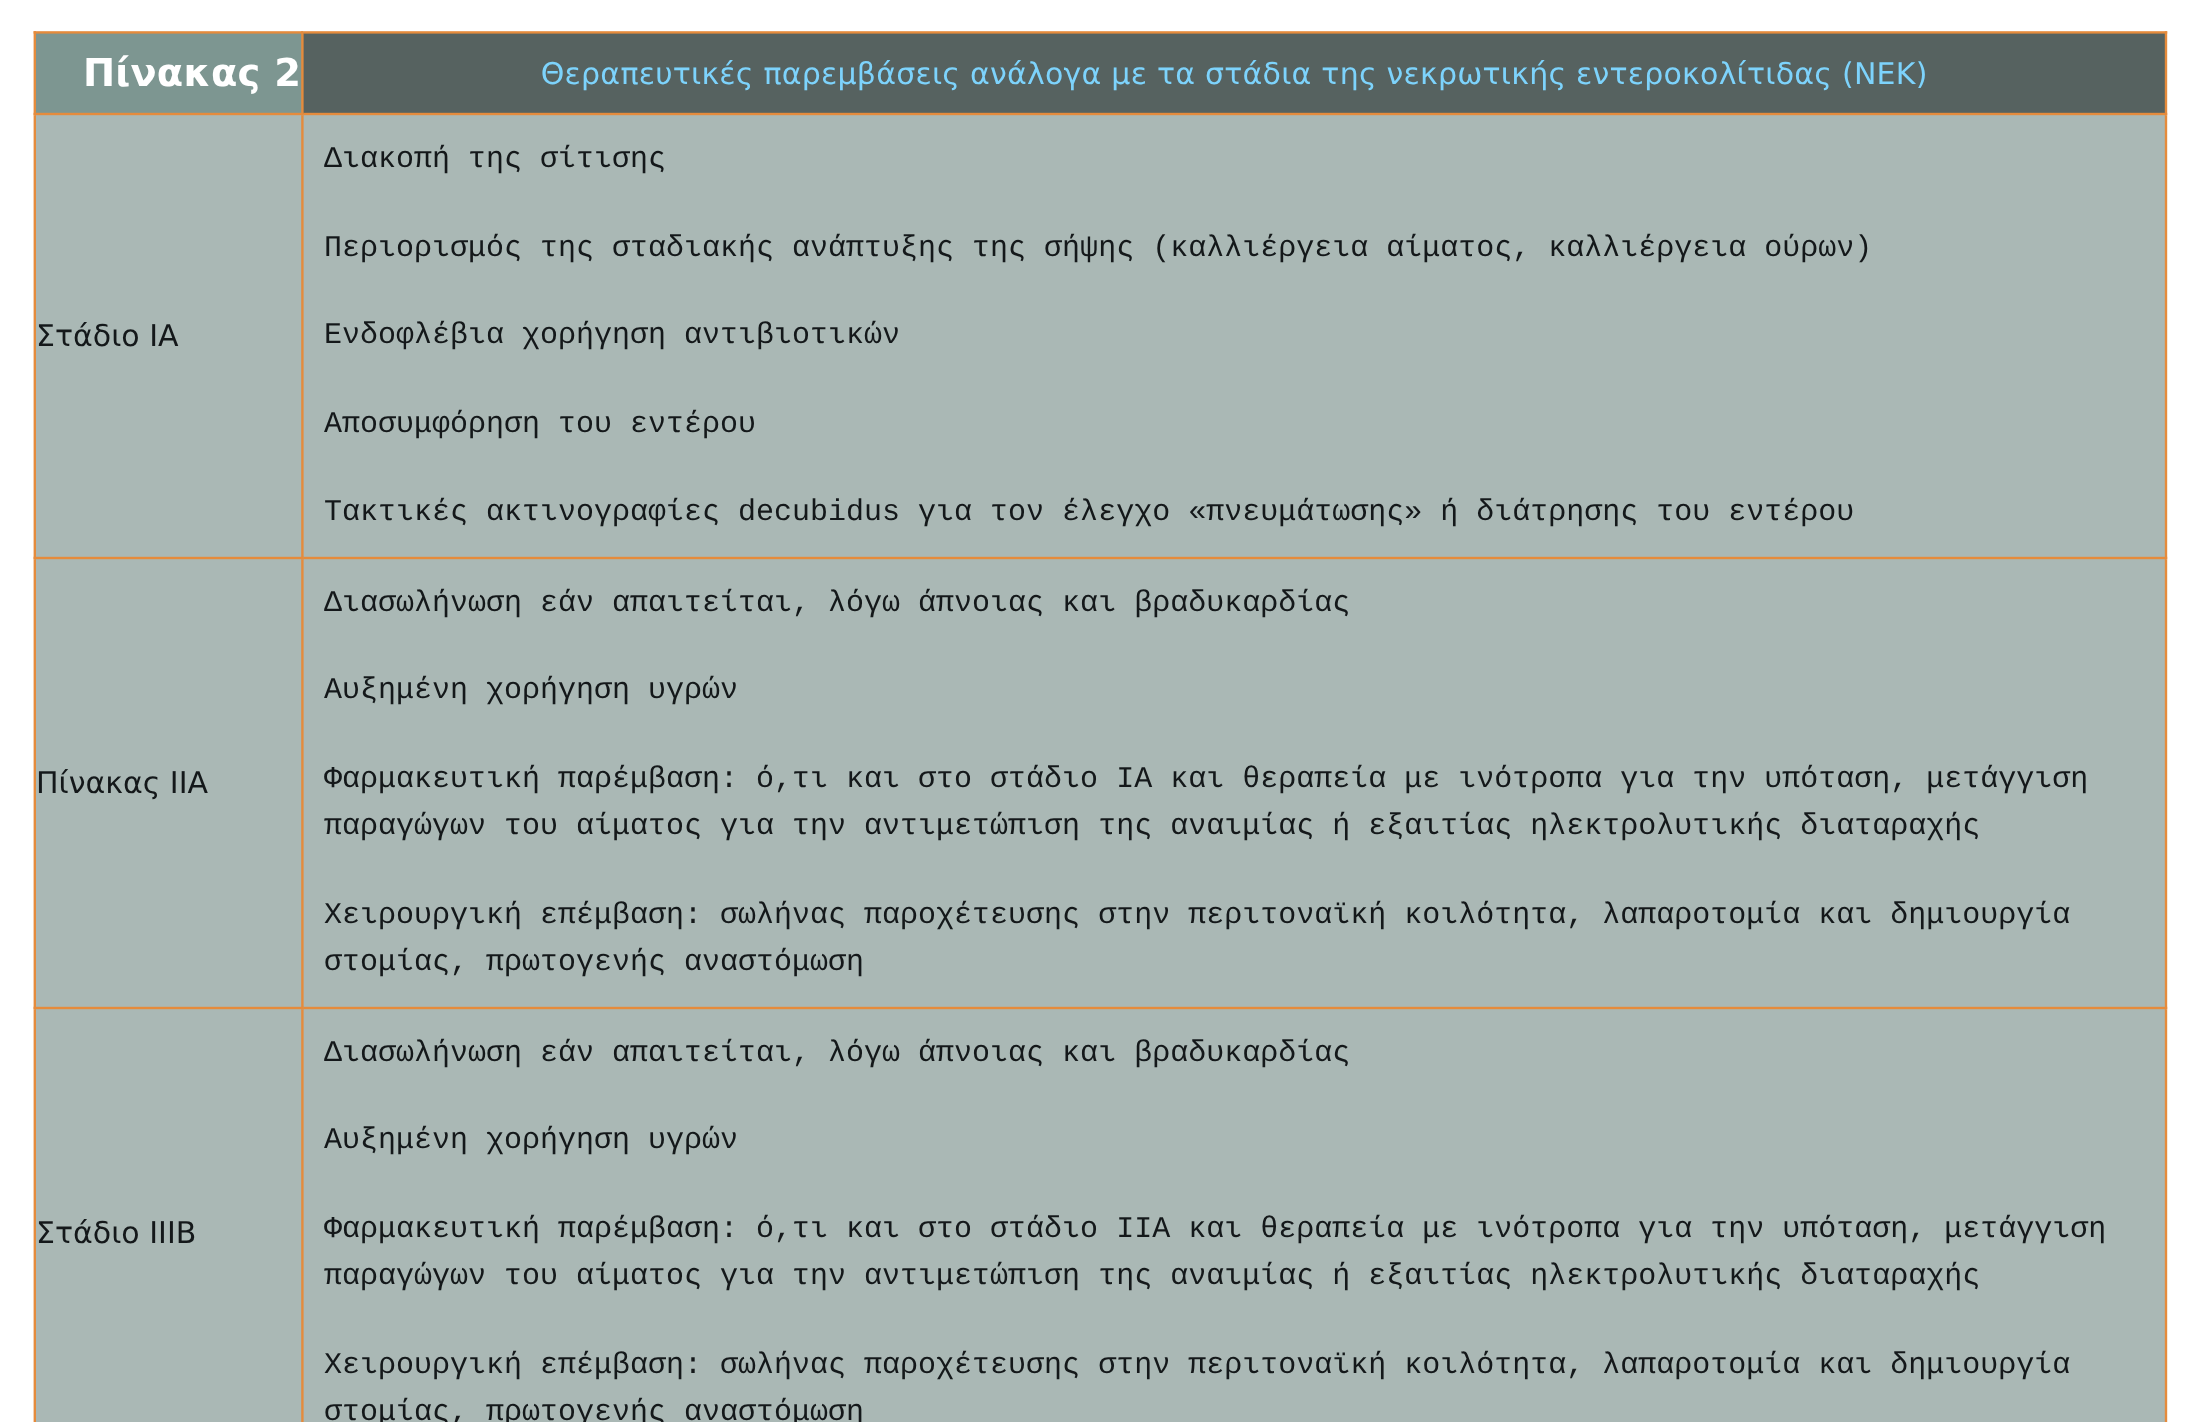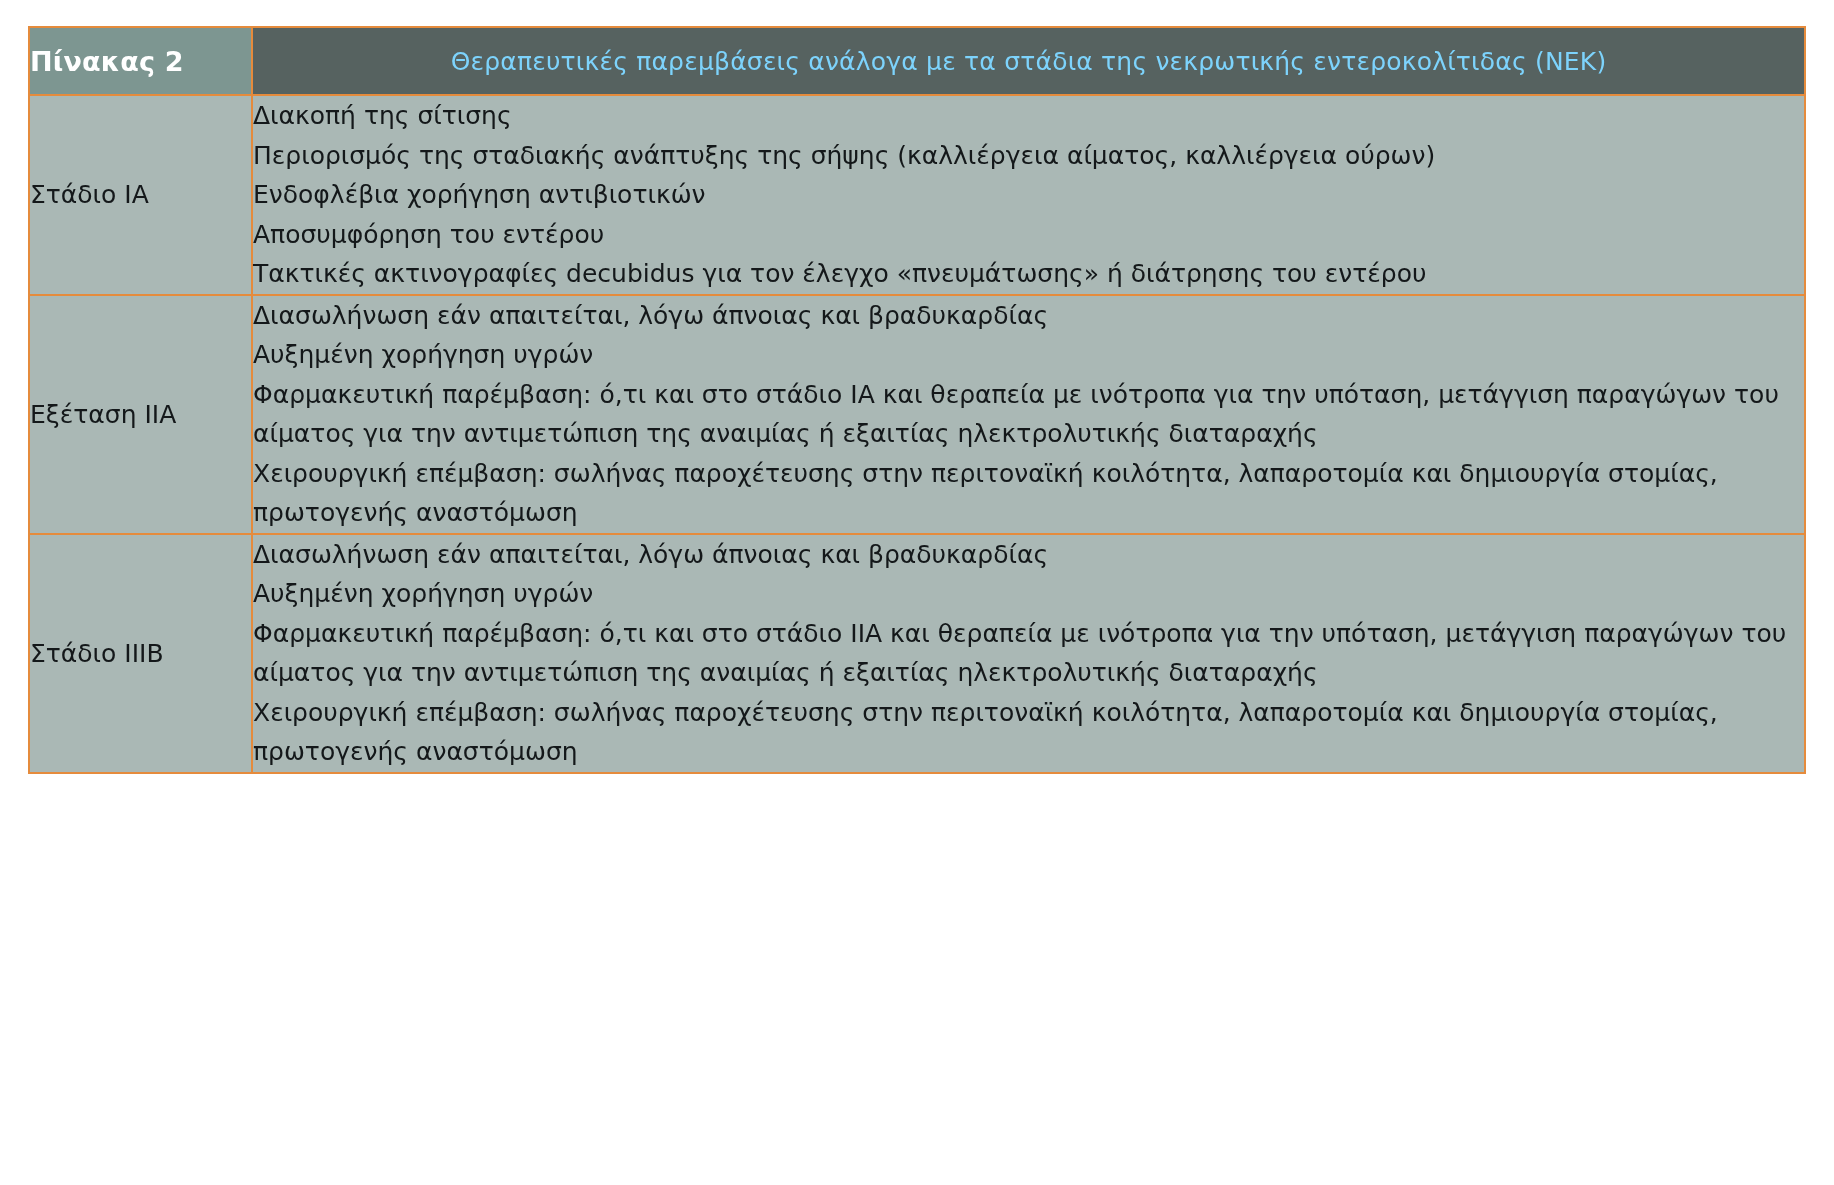--- a/index.html
+++ b/index.html
@@ -30,22 +30,22 @@
   table.nec-table td {
     border: 2px solid #e58b3c;
     vertical-align: middle;
     padding: 0;
   }
 
   
   .title-tag {
     background: #7d9691;
     color: #ffffff;
-    text-align: left;
-    font-size: 27px;
+    text-align: right;
+    font-size: 32px;
     font-weight: bold;
     height: 66px;
     letter-spacing: 0.2px;
   }
   .title-main {
     background: #566260;
     color: #7dd3fc;
     text-align: center;
     font-size: 25px;
     height: 66px;
@@ -70,21 +70,22 @@
   }
   .content-cell {
     font-size: 25px;
     color: #14181a;
     text-align: left;
     padding: 16px 26px 18px 28px;
     line-height: 1.58;
   }
   .content-cell .line {
     margin: 0;
-    padding: 0;
+    padding: 17px;
+    font-family: Liberation Mono, monospace;
   }
 
   .row-dark .stage-cell,
   .row-dark .content-cell {
     background: #aab8b5;
   }
   .row-light .stage-cell,
   .row-light .content-cell {
     background: #d7dadc;
   }
@@ -109,21 +110,21 @@
           <td class="stage-cell">Στάδιο ΙΑ</td>
           <td class="content-cell">
             <p class="line">Διακοπή της σίτισης</p>
             <p class="line">Περιορισμός της σταδιακής ανάπτυξης της σήψης (καλλιέργεια αίματος, καλλιέργεια ούρων)</p>
             <p class="line">Ενδοφλέβια χορήγηση αντιβιοτικών</p>
             <p class="line">Αποσυμφόρηση του εντέρου</p>
             <p class="line">Τακτικές ακτινογραφίες decubidus για τον έλεγχο «πνευμάτωσης» ή διάτρησης του εντέρου</p>
           </td>
         </tr>
         <tr class="row-dark">
-          <td class="stage-cell">Εξέταση ΙΙΑ</td>
+          <td class="stage-cell">Πίνακας ΙΙΑ</td>
           <td class="content-cell">
             <p class="line">Διασωλήνωση εάν απαιτείται, λόγω άπνοιας και βραδυκαρδίας</p>
             <p class="line">Αυξημένη χορήγηση υγρών</p>
             <p class="line">Φαρμακευτική παρέμβαση: ό,τι και στο στάδιο ΙΑ και θεραπεία με ινότροπα για την υπόταση, μετάγγιση παραγώγων του αίματος για την αντιμετώπιση της αναιμίας ή εξαιτίας ηλεκτρολυτικής διαταραχής</p>
             <p class="line">Χειρουργική επέμβαση: σωλήνας παροχέτευσης στην περιτοναϊκή κοιλότητα, λαπαροτομία και δημιουργία στομίας, πρωτογενής αναστόμωση</p>
           </td>
         </tr>
         <tr class="row-dark">
           <td class="stage-cell">Στάδιο ΙΙΙΒ</td>
           <td class="content-cell">

